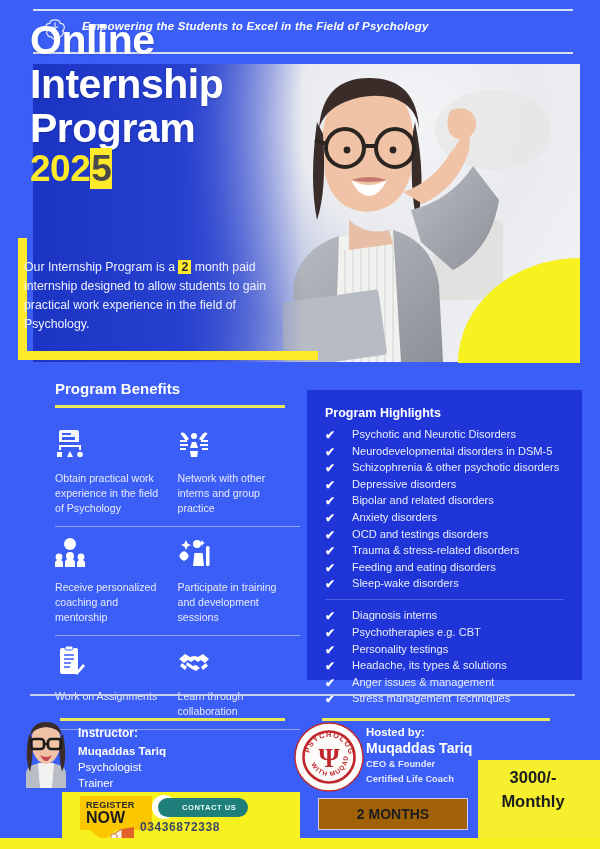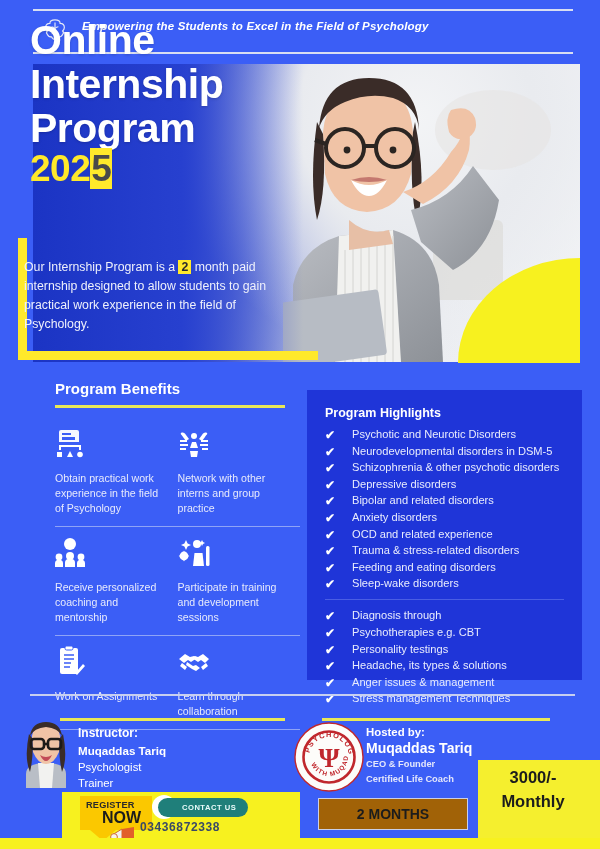--- a/index.html
+++ b/index.html
@@ -146,21 +146,21 @@
   .reg-tag {
     position: absolute; left: 80px; top: 796px; width: 72px; height: 34px;
     background: #fbc800;
   }
   .reg-tag::after {
     content: ""; position: absolute; left: 10px; top: 34px;
     border-left: 13px solid transparent; border-right: 13px solid transparent;
     border-top: 11px solid #fbc800;
   }
   .reg-tag .l1 { color: #2a2a2a; font-weight: bold; font-size: 9.2px; margin: 4px 0 0 6px; letter-spacing: .2px; }
-  .reg-tag .l2 { color: #1c1c1c; font-weight: bold; font-size: 16px; margin: -1px 0 0 22px; }
+  .reg-tag .l2 { color: #1c1c1c; font-weight: bold; font-size: 16px; margin: -1px 0 0 6px; }
   .megaphone { position: absolute; left: 110px; top: 827px; width: 28px; height: 20px; }
 
   .contact-pill {
     position: absolute; left: 158px; top: 798px; height: 19px; padding: 0 12px 0 24px;
     background: #1f7f7a; border-radius: 11px;
     color: #eafcfb; font-size: 7.6px; font-weight: bold; letter-spacing: .5px;
     line-height: 19px;
   }
   .phone-badge {
     position: absolute; left: 152px; top: 795px; width: 24px; height: 24px;
@@ -367,30 +367,30 @@
   <div class="highlights">
     <div class="h-title">Program Highlights</div>
 
     <ul class="h-list">
       <li><span class="tick">✔</span><span>Psychotic and Neurotic Disorders</span></li>
       <li><span class="tick">✔</span><span>Neurodevelopmental disorders in DSM-5</span></li>
       <li><span class="tick">✔</span><span>Schizophrenia &amp; other psychotic disorders</span></li>
       <li><span class="tick">✔</span><span>Depressive disorders</span></li>
       <li><span class="tick">✔</span><span>Bipolar and related disorders</span></li>
       <li><span class="tick">✔</span><span>Anxiety disorders</span></li>
-      <li><span class="tick">✔</span><span>OCD and related experience</span></li>
+      <li><span class="tick">✔</span><span>OCD and testings disorders</span></li>
       <li><span class="tick">✔</span><span>Trauma &amp; stress-related disorders</span></li>
       <li><span class="tick">✔</span><span>Feeding and eating disorders</span></li>
       <li><span class="tick">✔</span><span>Sleep-wake disorders</span></li>
     </ul>
 
     <div class="h-sep"></div>
 
     <ul class="h-list">
-      <li><span class="tick">✔</span><span>Diagnosis through</span></li>
+      <li><span class="tick">✔</span><span>Diagnosis interns</span></li>
       <li><span class="tick">✔</span><span>Psychotherapies e.g. CBT</span></li>
       <li><span class="tick">✔</span><span>Personality testings</span></li>
       <li><span class="tick">✔</span><span>Headache, its types &amp; solutions</span></li>
       <li><span class="tick">✔</span><span>Anger issues &amp; management</span></li>
       <li><span class="tick">✔</span><span>Stress management Techniques</span></li>
     </ul>
   </div>
 
   <div class="bottom-rule"></div>
   <div class="acc-line acc-left"></div>

